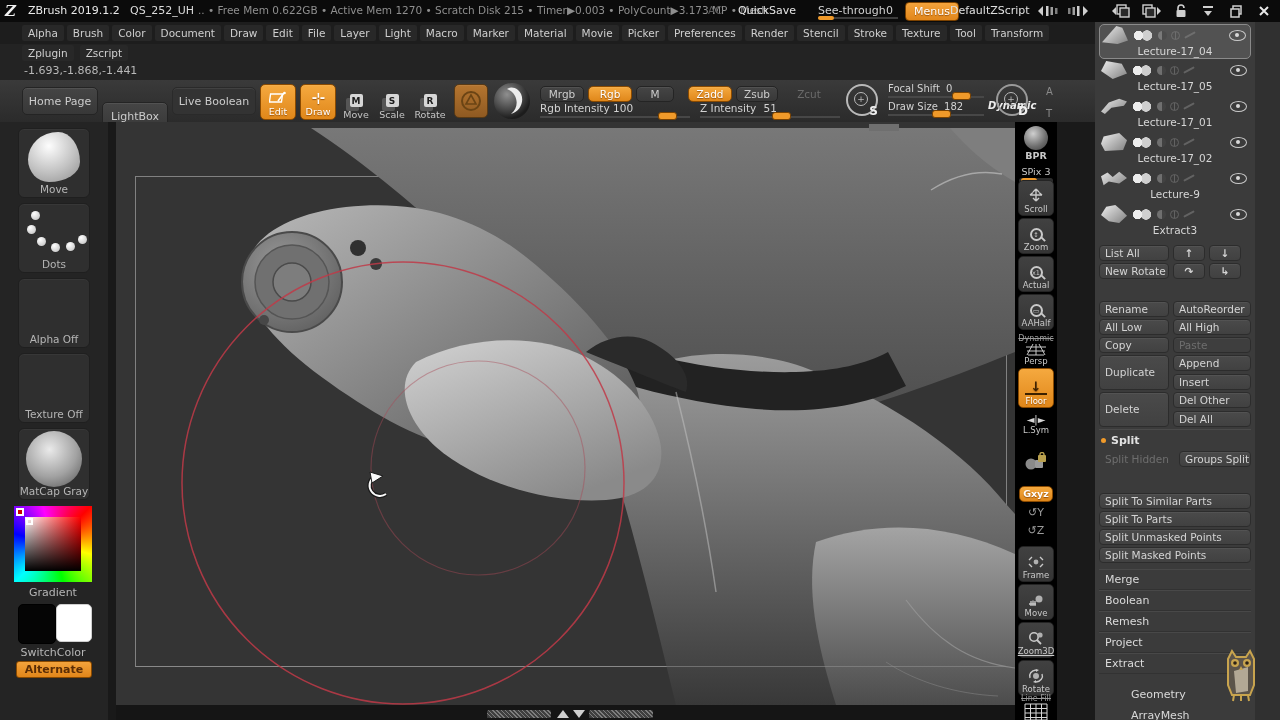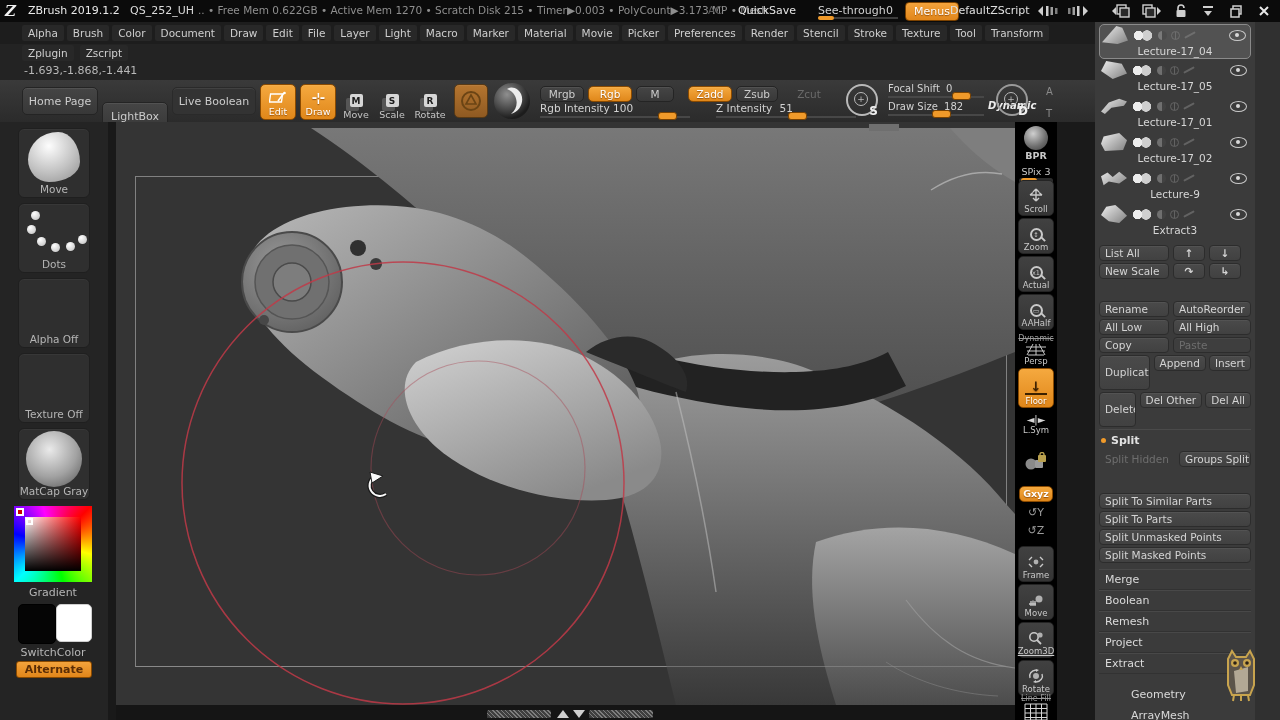--- a/index.html
+++ b/index.html
@@ -85,21 +85,21 @@
   .brushic{width:12px;height:2px;background:#8a8a8a;border-radius:1px;transform:rotate(-28deg);opacity:.5;}
   .eye{width:15px;height:9px;border:1px solid #c9c9c9;border-radius:50%;position:relative;margin-left:auto;margin-right:2px;}
   .eye:after{content:"";position:absolute;left:5px;top:2px;width:4px;height:4px;border-radius:50%;background:#d8d8d8;}
   .stname{display:block;text-align:center;font-size:10.5px;color:#d6d6d6;margin-top:1px;}
   .prow{display:flex;gap:4px;margin:2px 0;}
   .pbtn{background:linear-gradient(#4a4a4a,#414141);border:1px solid #2c2c2c;border-radius:4px;color:#d4d4d4;
      font-size:10.5px;padding:1px 5px;height:16px;line-height:13px;box-sizing:border-box;box-shadow:inset 0 1px 0 rgba(255,255,255,.05);white-space:nowrap;overflow:hidden;}
   .pbtn.dim{color:#6e6e6e;background:#3e3e3e;}
   .w70{width:70px;} .w82{flex:1;} .tall{height:35px;display:flex;align-items:center;}
   .arrbtn{width:32px;text-align:center;font-weight:bold;}
-  .colstack{display:flex;flex-direction:row;gap:3px;flex:1;}
+  .colstack{display:flex;flex-direction:column;gap:3px;flex:1;}
   .secrow{border-top:1px solid #484848;border-bottom:1px solid #323232;padding:3px 6px;font-size:11px;color:#dadada;}
   .palrow{padding:4px 0 4px 32px;font-size:11px;color:#d8d8d8;}
   #splithdr{display:flex;align-items:center;gap:5px;font-weight:bold;color:#e2e2e2;padding:4px 2px 2px;border-top:1px solid #4a4a4a;}
   .odot{width:5px;height:5px;border-radius:50%;background:#f09a2a;}
 </style>
 </head>
 <body>
 
 <div class="abs" id="titlebar">
   <span class="t" style="left:5px;top:2px;font-family:'DejaVu Serif',serif;font-style:italic;font-weight:bold;font-size:15px;color:#f2f2f2;">Z</span>
@@ -227,21 +227,21 @@
   <div class="tbtn smallbtn orangebtn" style="left:588px;top:6px;width:44px;">Rgb</div>
   <div class="tbtn smallbtn" style="left:636px;top:6px;width:38px;">M</div>
   <div class="tbtn smallbtn orangebtn" style="left:688px;top:6px;width:44px;">Zadd</div>
   <div class="tbtn smallbtn" style="left:736px;top:6px;width:42px;">Zsub</div>
   <div class="tbtn smallbtn" style="left:790px;top:6px;width:38px;background:none;border:none;box-shadow:none;color:#6b6b6b;">Zcut</div>
   <div class="zslider" style="left:540px;top:22px;width:150px;height:14px;">
     <span>Rgb Intensity</span>
     <span style="">100</span>
     <span class="thumb" style="left:118px;"></span>
   </div>
-  <div class="zslider" style="left:700px;top:22px;width:140px;height:14px;margin-left:16px;">
+  <div class="zslider" style="left:700px;top:22px;width:140px;height:14px;">
     <span>Z Intensity</span>
     <span style="margin-left:4px;">51</span>
     <span class="thumb" style="left:72px;"></span>
   </div>
   <div class="circletool" style="left:846px;top:4px;">
     <span class="plus">+</span>
     <span class="letter">S</span>
   </div>
   <div class="zslider" style="left:888px;top:3px;width:96px;height:13px;font-size:10px;">
     <span>Focal Shift</span>
@@ -560,21 +560,21 @@
       </span>
     <span class="stname">Extract3</span>
   </div>
 
   <div class="prow" style="margin-top:6px;">
     <span class="pbtn w70">List All</span>
     <span class="pbtn arrbtn">↑</span>
     <span class="pbtn arrbtn">↓</span>
   </div>
   <div class="prow">
-    <span class="pbtn w70">New Scale</span>
+    <span class="pbtn w70">New Rotate</span>
     <span class="pbtn arrbtn">↷</span>
     <span class="pbtn arrbtn">↳</span>
   </div>
   <div style="height:18px;"></div>
   <div class="prow">
     <span class="pbtn w70">Rename</span>
     <span class="pbtn w82">AutoReorder</span>
   </div>
   <div class="prow">
     <span class="pbtn w70">All Low</span>

